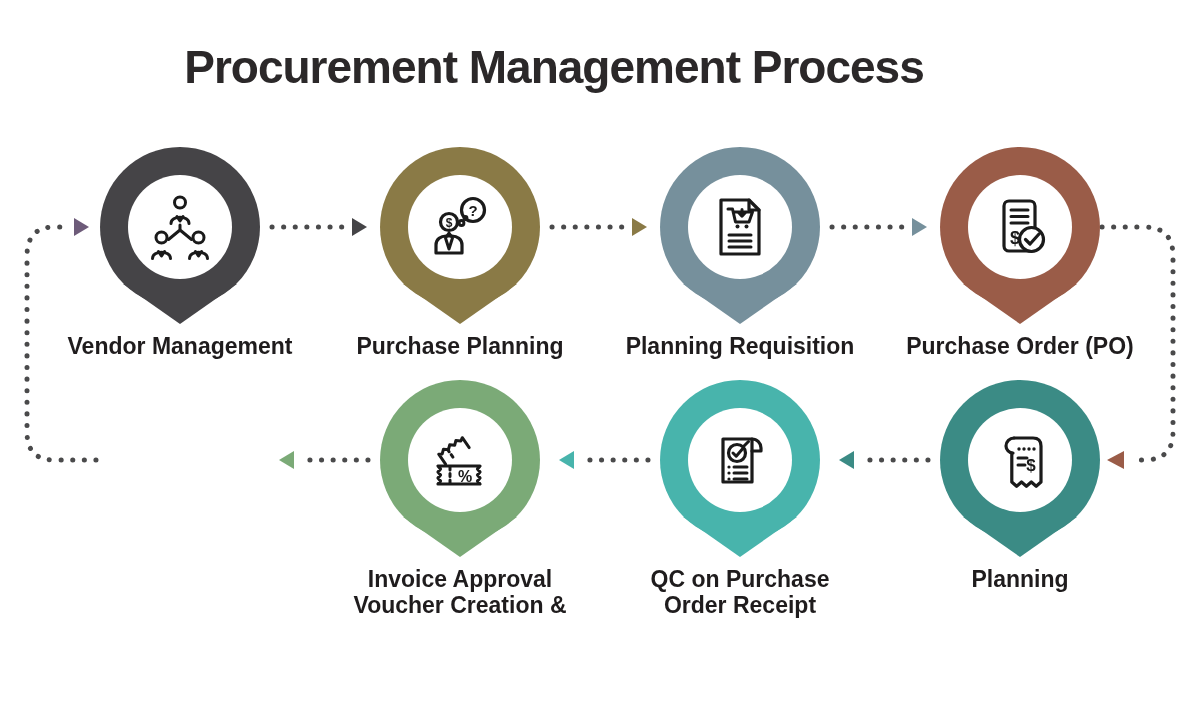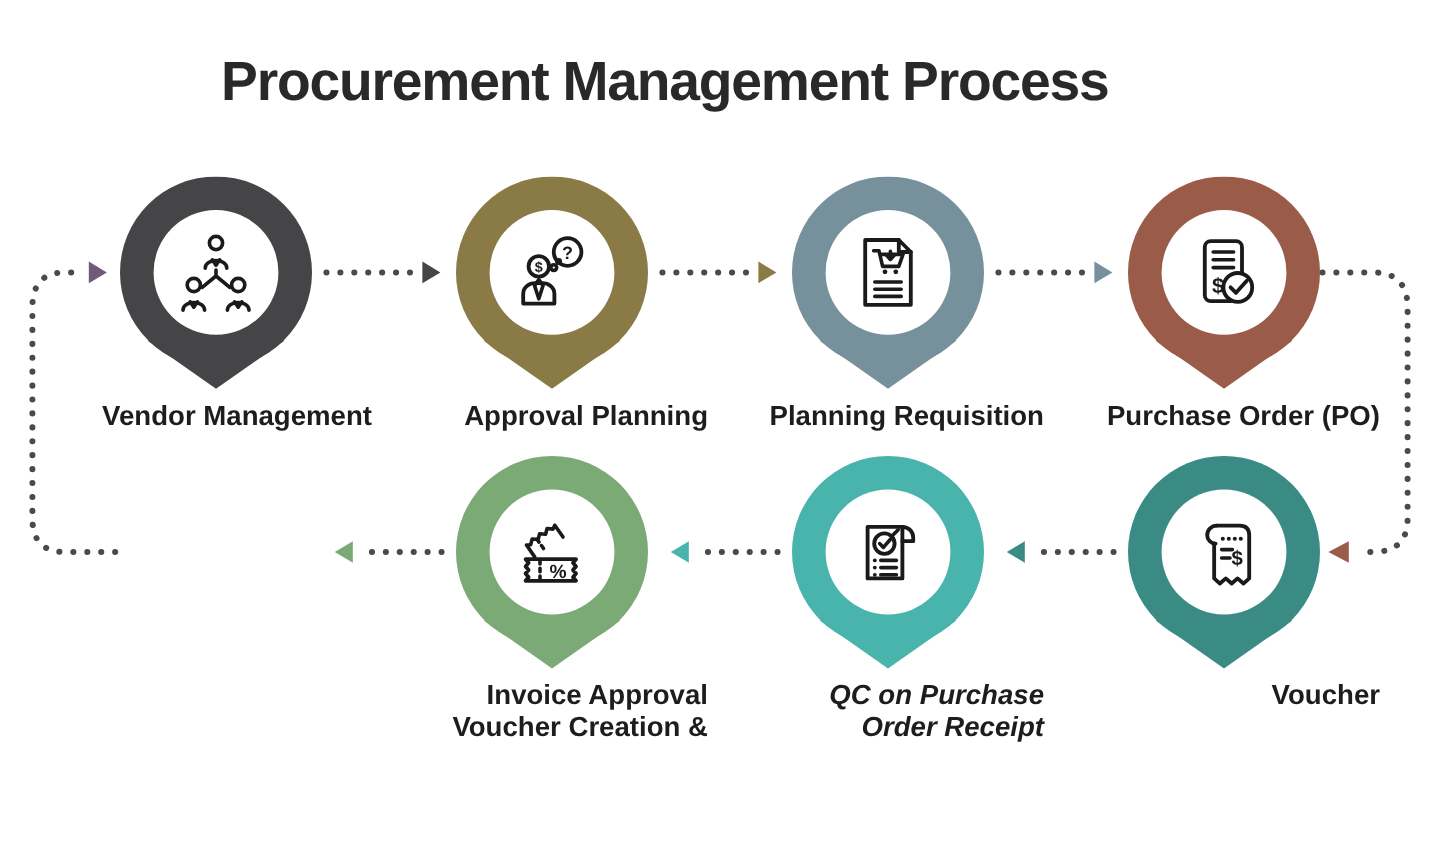--- a/index.html
+++ b/index.html
@@ -3,21 +3,21 @@
 <meta charset="utf-8">
 <style>
   html,body{margin:0;padding:0;background:#fff;}
   .canvas{position:relative;width:1200px;height:722px;background:#fff;overflow:hidden;
           font-family:"Liberation Sans",sans-serif;}
   .title{position:absolute;top:40px;left:0;width:1108px;text-align:center;
          font-size:46px;font-weight:bold;letter-spacing:-1px;color:#2b2829;}
   .flow-svg{position:absolute;top:0;left:0;}
   .step{position:absolute;width:260px;text-align:center;}
   .step svg.pin{display:block;margin:0 auto;}
-  .step-label{margin-top:-14px;font-size:23px;line-height:26px;font-weight:bold;color:#1f1c1d;text-align:right;}
+  .step-label{margin-top:-14px;font-size:23px;line-height:26px;font-weight:bold;color:#1f1c1d;}
   .step-label span{display:block;}
   .ic{fill:none;stroke:#1a1a1a;stroke-width:3.2;stroke-linecap:round;stroke-linejoin:round;}
   .ic-thin{fill:none;stroke:#1a1a1a;stroke-width:3;stroke-linecap:round;stroke-linejoin:round;}
   .icf{fill:#1a1a1a;stroke:none;}
   .ict{fill:#1a1a1a;font-family:"Liberation Sans",sans-serif;font-weight:bold;text-anchor:middle;}
   .dash{stroke-dasharray:3 3.5;}
   .dots{fill:none;stroke-width:5;stroke-linecap:round;stroke-dasharray:0.1 11.5;}
 </style>
 </head>
 <body>
@@ -86,21 +86,21 @@
         <text class="ict" x="21" y="31.5" font-size="12">$</text>
         <path class="ic" d="M8,58 v-8 c0,-6 5,-9 10,-9 h6 c5,0 10,3 10,9 v8 z"></path>
         <path class="ic-thin" d="M21,38 l-3.5,5 3.5,11 3.5,-11 z"></path>
         <circle class="ic" cx="45" cy="15" r="11.5"></circle>
         <text class="ict" x="45" y="20.5" font-size="15">?</text>
         <circle class="ic-thin" cx="33.5" cy="28" r="2.4"></circle>
         <circle class="ic-thin" cx="37.5" cy="23" r="1.4"></circle>
       </g>
     </svg>
     <div class="step-label">
-      <span>Approval Planning</span>
+      <span>Purchase Planning</span>
         <span></span>
     </div>
   </div>
 
   <div class="step" style="left:610px;top:147px;">
     <svg class="pin" width="200" height="200" viewBox="0 0 200 200">
       <circle cx="100" cy="80" r="80" fill="#76909c"></circle>
       <polygon points="43,137 157,137 100,177" fill="#76909c"></polygon>
       <circle cx="100" cy="80" r="52" fill="#ffffff"></circle>
       <g transform="translate(68,48)">
@@ -148,25 +148,25 @@
         <path class="ic" d="M26,10 h19 q8,0 8,8 v36 l-4.8,4.3 -4.9,-4.3 -4.9,4.3 -4.9,-4.3 -4.9,4.3 -4.8,-4.3 v-29"></path>
         <circle class="icf" cx="31" cy="21" r="1.7"></circle>
         <circle class="icf" cx="36" cy="21" r="1.7"></circle>
         <circle class="icf" cx="41" cy="21" r="1.7"></circle>
         <circle class="icf" cx="46" cy="21" r="1.7"></circle>
         <path class="ic-thin" d="M30,30 h9 M30,37 h7"></path>
         <text class="ict" x="43" y="42.5" font-size="17">$</text>
       </g>
     </svg>
     <div class="step-label">
-        <span>Voucher</span>
-    </div>
-  </div>
-
-  <div class="step" style="left:610px;top:380px;font-style:italic;">
+        <span>Planning</span>
+    </div>
+  </div>
+
+  <div class="step" style="left:610px;top:380px;">
     <svg class="pin" width="200" height="200" viewBox="0 0 200 200">
       <circle cx="100" cy="80" r="80" fill="#48b4ac"></circle>
       <polygon points="43,137 157,137 100,177" fill="#48b4ac"></polygon>
       <circle cx="100" cy="80" r="52" fill="#ffffff"></circle>
       <g transform="translate(68,48)">
         <rect class="ic" x="15" y="11" width="29" height="43"></rect>
         <path class="ic" d="M44,11 a9,9 0 0 1 9,9 v3 h-9"></path>
         <circle class="ic" cx="29" cy="25" r="8.5"></circle>
         <path class="ic-thin" d="M25,25 l3.2,3.2 6,-7"></path>
         <path class="ic-thin" d="M35.5,18.5 l5,-5"></path>

